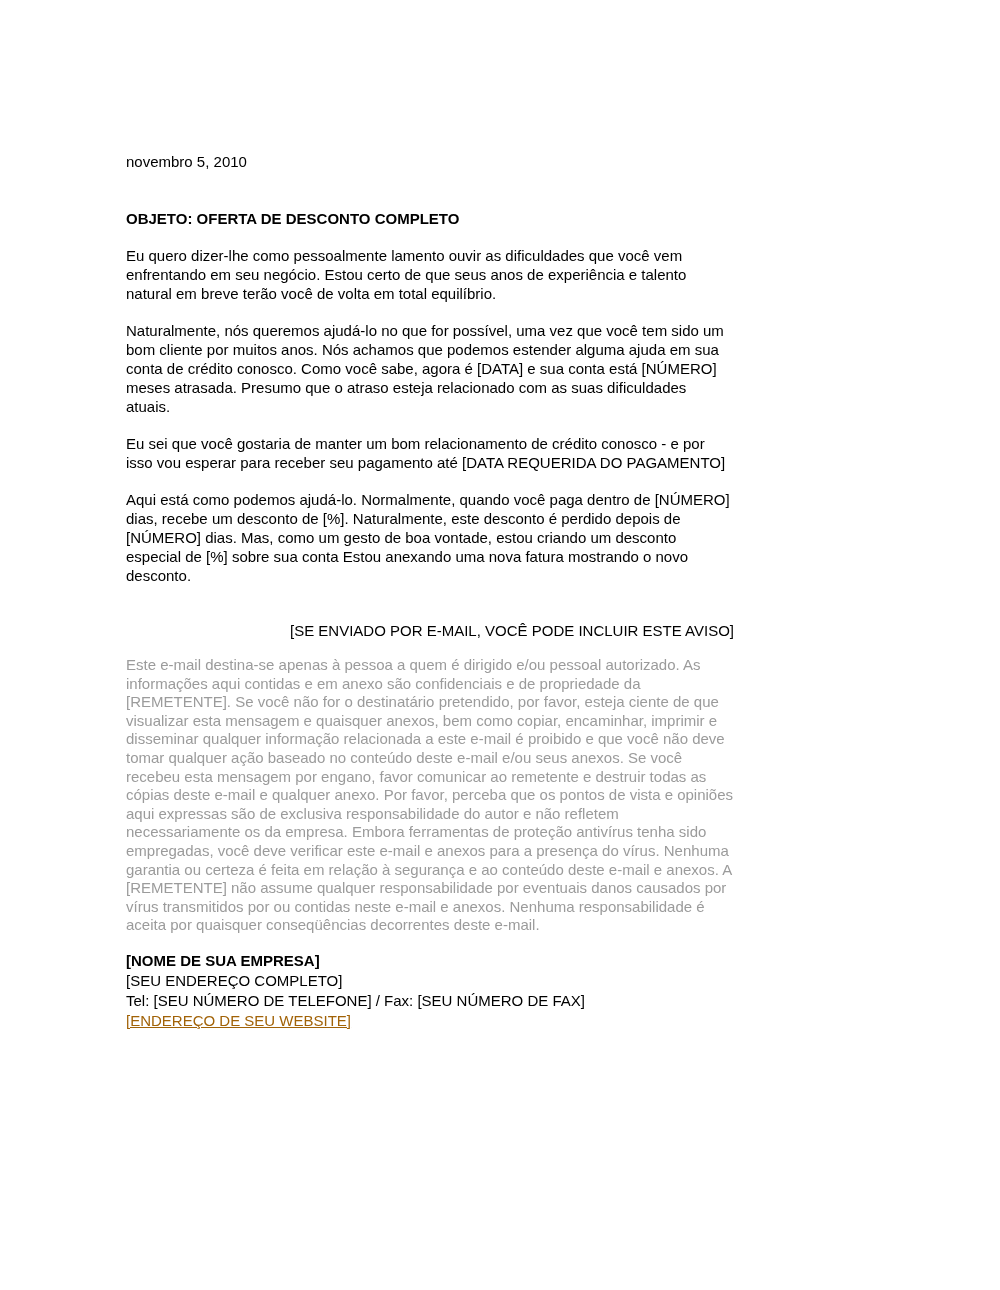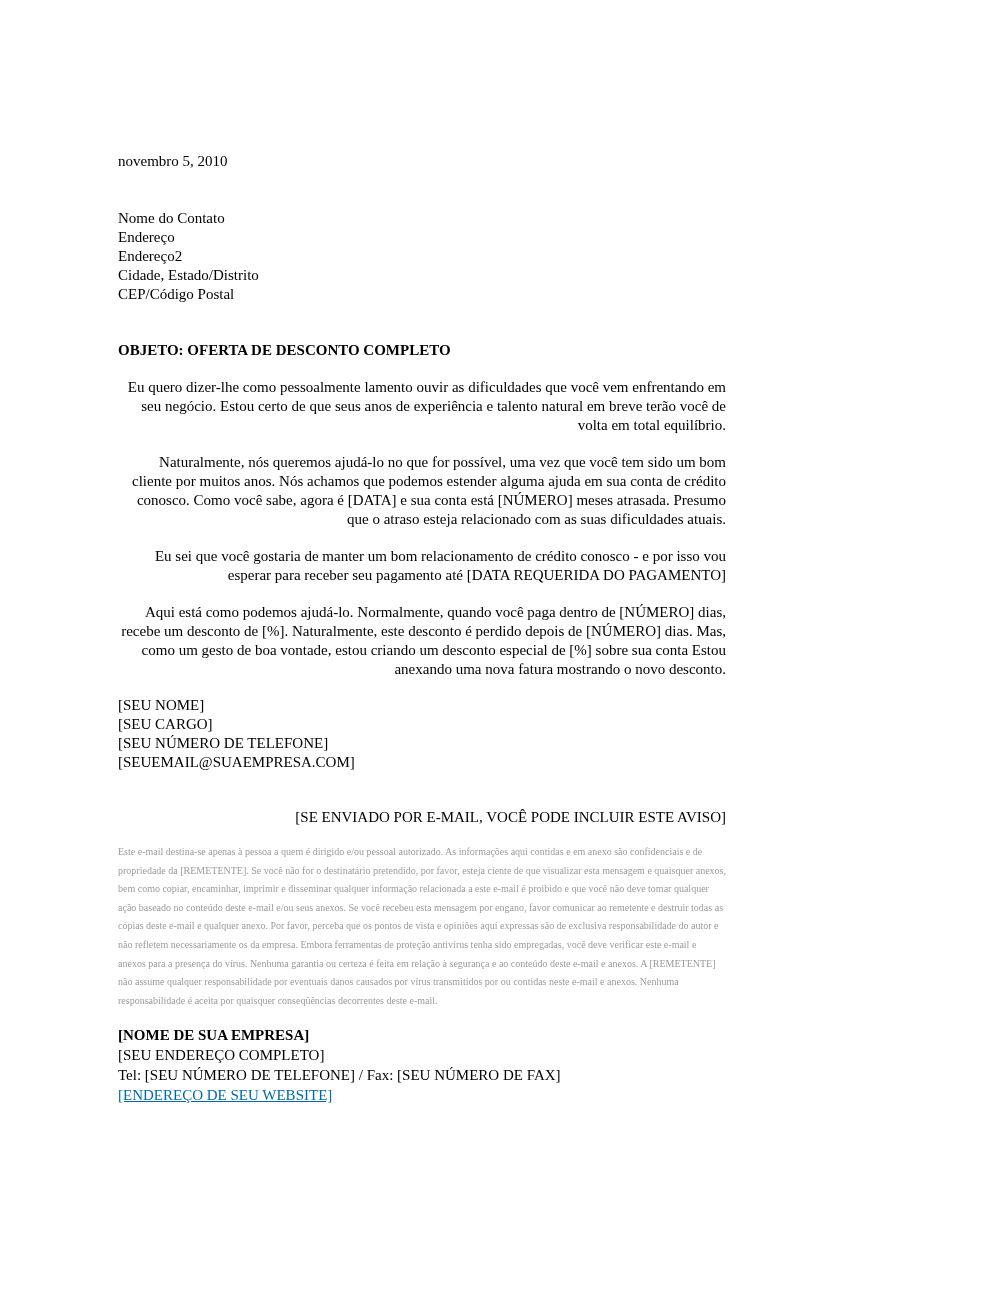--- a/index.html
+++ b/index.html
@@ -4,109 +4,96 @@
 <style>
   html, body {
     margin: 0;
     padding: 0;
     background: #ffffff;
   }
   .page {
     width: 844px;
     min-height: 1290px;
     background: #ffffff;
-    font-family: Liberation Serif, serif;
+    font-family: Liberation Sans, sans-serif;
     font-size: 15px;
     line-height: 19px;
     color: #000000;
     box-sizing: border-box;
     padding: 152px 118px 40px 118px;
+    margin-left: 8px;
   }
   .date {
     margin: 0 0 38px 0;
   }
   .recipient div {
     margin: 0;
   }
   .subject {
     font-weight: bold;
     margin: 37px 0 0 0;
   }
   .salutation {
     margin: 35px 0 0 0;
   }
   p.body-para {
     margin: 18px 0 0 0;
-    text-align: right;
   }
   .closing {
     margin: 18px 0 0 0;
   }
   .signature {
     margin: 17px 0 0 0;
   }
   .signature div {
     margin: 0;
   }
   .email-notice {
     margin: 36px 0 0 0;
     text-align: right;
   }
   .disclaimer {
     margin: 16px 0 0 0;
     color: #9b9b9b;
-    font-size: 10px;
+    font-size: 15px;
     line-height: 18.6px;
   }
   .footer {
     margin: 16px 0 0 0;
     text-align: left;
   }
   .footer .company {
     font-weight: bold;
   }
   .footer div {
     margin: 0 0 1px 0;
   }
   .footer a {
-    color: #0369a1;
+    color: #a16207;
     text-decoration: underline;
     cursor: pointer;
   }
 </style>
 </head>
 <body>
 
 <div class="page">
 
   <div class="date">novembro 5, 2010</div>
 
-  <div class="recipient">
-    <div>Nome do Contato</div>
-    <div>Endereço</div>
-    <div>Endereço2</div>
-    <div>Cidade, Estado/Distrito</div>
-    <div>CEP/Código Postal</div>
-  </div>
 
   <div class="subject">OBJETO: OFERTA DE DESCONTO COMPLETO</div>
 
 
   <p class="body-para">Eu quero dizer-lhe como pessoalmente lamento ouvir as dificuldades que você vem enfrentando em seu negócio. Estou certo de que seus anos de experiência e talento natural em breve terão você de volta em total equilíbrio.</p>
   <p class="body-para">Naturalmente, nós queremos ajudá-lo no que for possível, uma vez que você tem sido um bom cliente por muitos anos. Nós achamos que podemos estender alguma ajuda em sua conta de crédito conosco. Como você sabe, agora é [DATA] e sua conta está [NÚMERO] meses  atrasada. Presumo que o atraso esteja relacionado com as suas dificuldades atuais.</p>
   <p class="body-para">Eu sei que você gostaria de manter um bom relacionamento de crédito conosco - e por isso vou esperar para receber seu pagamento até [DATA REQUERIDA DO PAGAMENTO]</p>
   <p class="body-para">Aqui está como podemos ajudá-lo. Normalmente, quando você paga dentro de [NÚMERO] dias, recebe um desconto de [%]. Naturalmente, este desconto é perdido depois de [NÚMERO] dias. Mas, como um gesto de boa vontade, estou criando um desconto especial de [%] sobre sua conta Estou anexando uma nova fatura mostrando o novo desconto.</p>
 
 
-  <div class="signature">
-    <div>[SEU NOME]</div>
-    <div>[SEU CARGO]</div>
-    <div>[SEU NÚMERO DE TELEFONE]</div>
-    <div>[SEUEMAIL@SUAEMPRESA.COM]</div>
-  </div>
 
   <div class="email-notice">[SE ENVIADO POR E-MAIL, VOCÊ PODE INCLUIR ESTE AVISO]</div>
 
   <div class="disclaimer">Este e-mail destina-se apenas à pessoa a quem é dirigido e/ou pessoal autorizado. As informações aqui contidas e em anexo são confidenciais e de propriedade da [REMETENTE]. Se você não for o destinatário pretendido, por favor, esteja ciente de que visualizar esta mensagem e quaisquer anexos, bem como copiar, encaminhar, imprimir e disseminar qualquer informação relacionada a este e-mail é proibido e que você não deve tomar qualquer ação baseado no conteúdo deste e-mail e/ou seus anexos. Se você recebeu esta mensagem por engano, favor comunicar ao remetente e destruir todas as cópias deste e-mail e qualquer anexo. Por favor, perceba que os pontos de vista e opiniões aqui expressas são de exclusiva responsabilidade do autor e não refletem necessariamente os da empresa. Embora ferramentas de proteção antivírus tenha sido empregadas, você deve verificar este e-mail e anexos para a presença do vírus. Nenhuma garantia ou certeza é feita em relação à segurança e ao conteúdo deste e-mail e anexos. A [REMETENTE] não assume qualquer responsabilidade por eventuais danos causados por vírus transmitidos por ou contidas neste e-mail e anexos. Nenhuma responsabilidade é aceita por quaisquer conseqüências decorrentes deste e-mail.</div>
 
   <div class="footer">
     <div class="company">[NOME DE SUA EMPRESA]</div>
     <div>[SEU ENDEREÇO COMPLETO]</div>
     <div>Tel: [SEU NÚMERO DE TELEFONE] / Fax: [SEU NÚMERO DE FAX]</div>
     <div>

